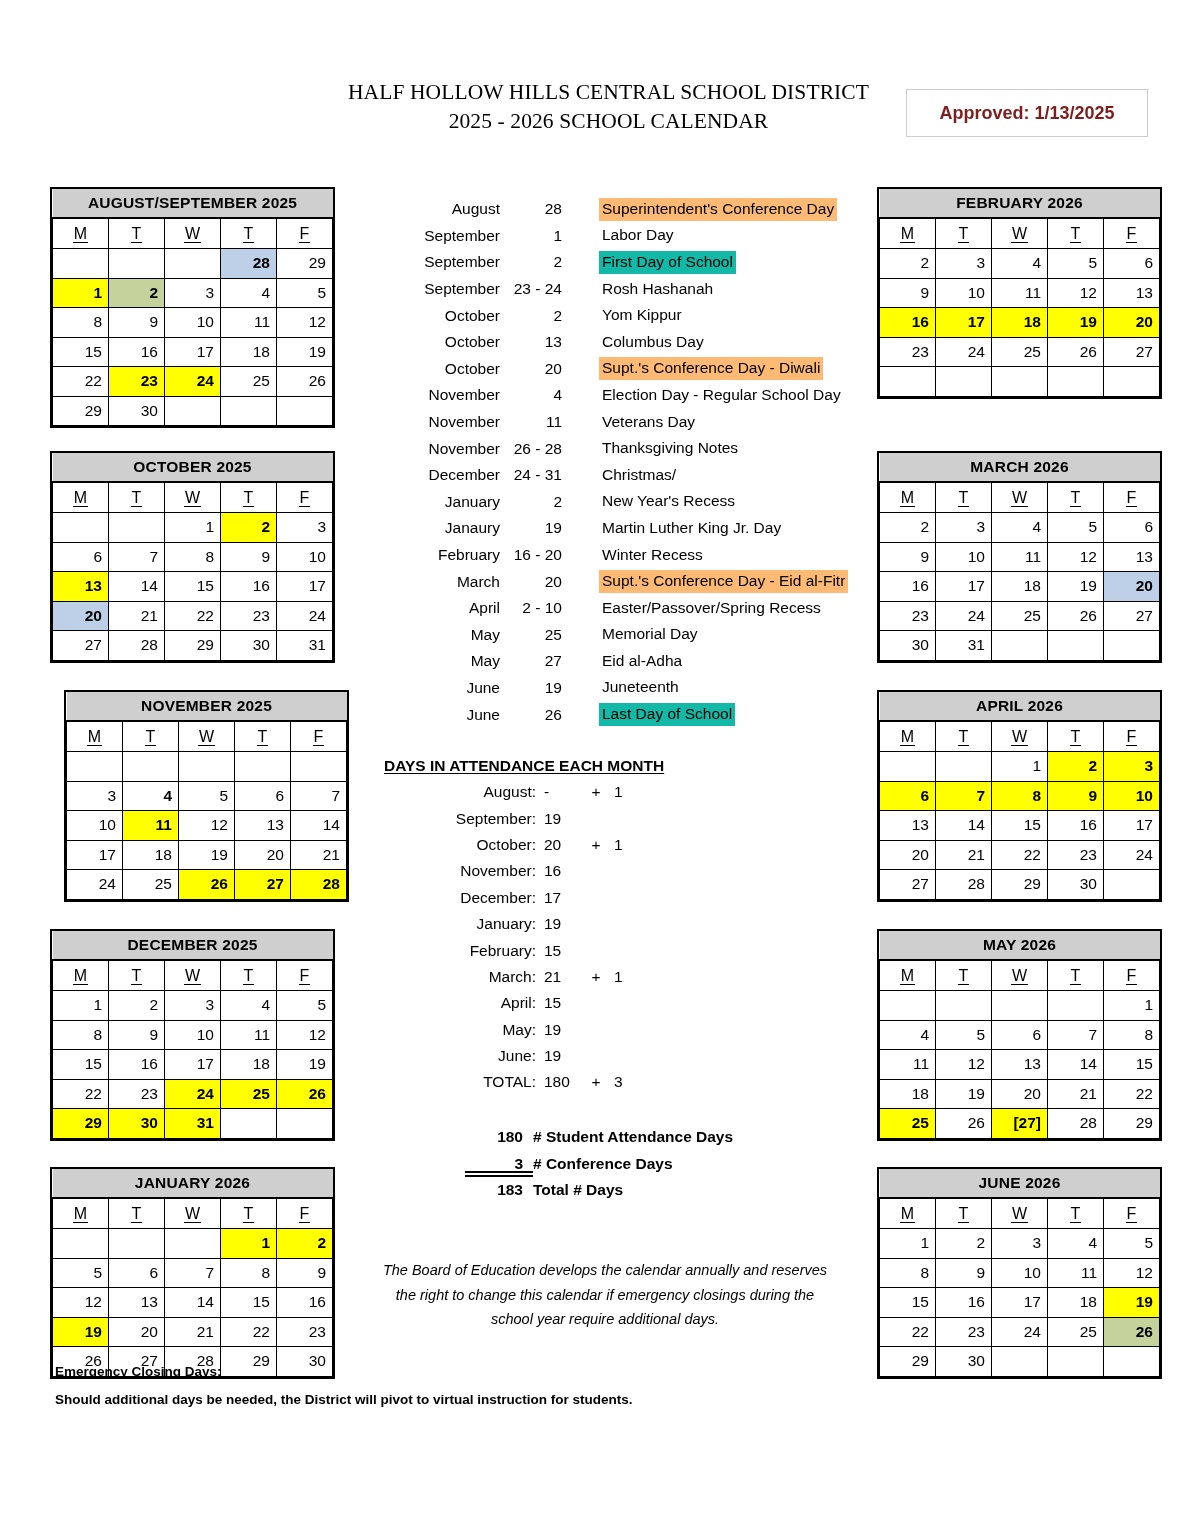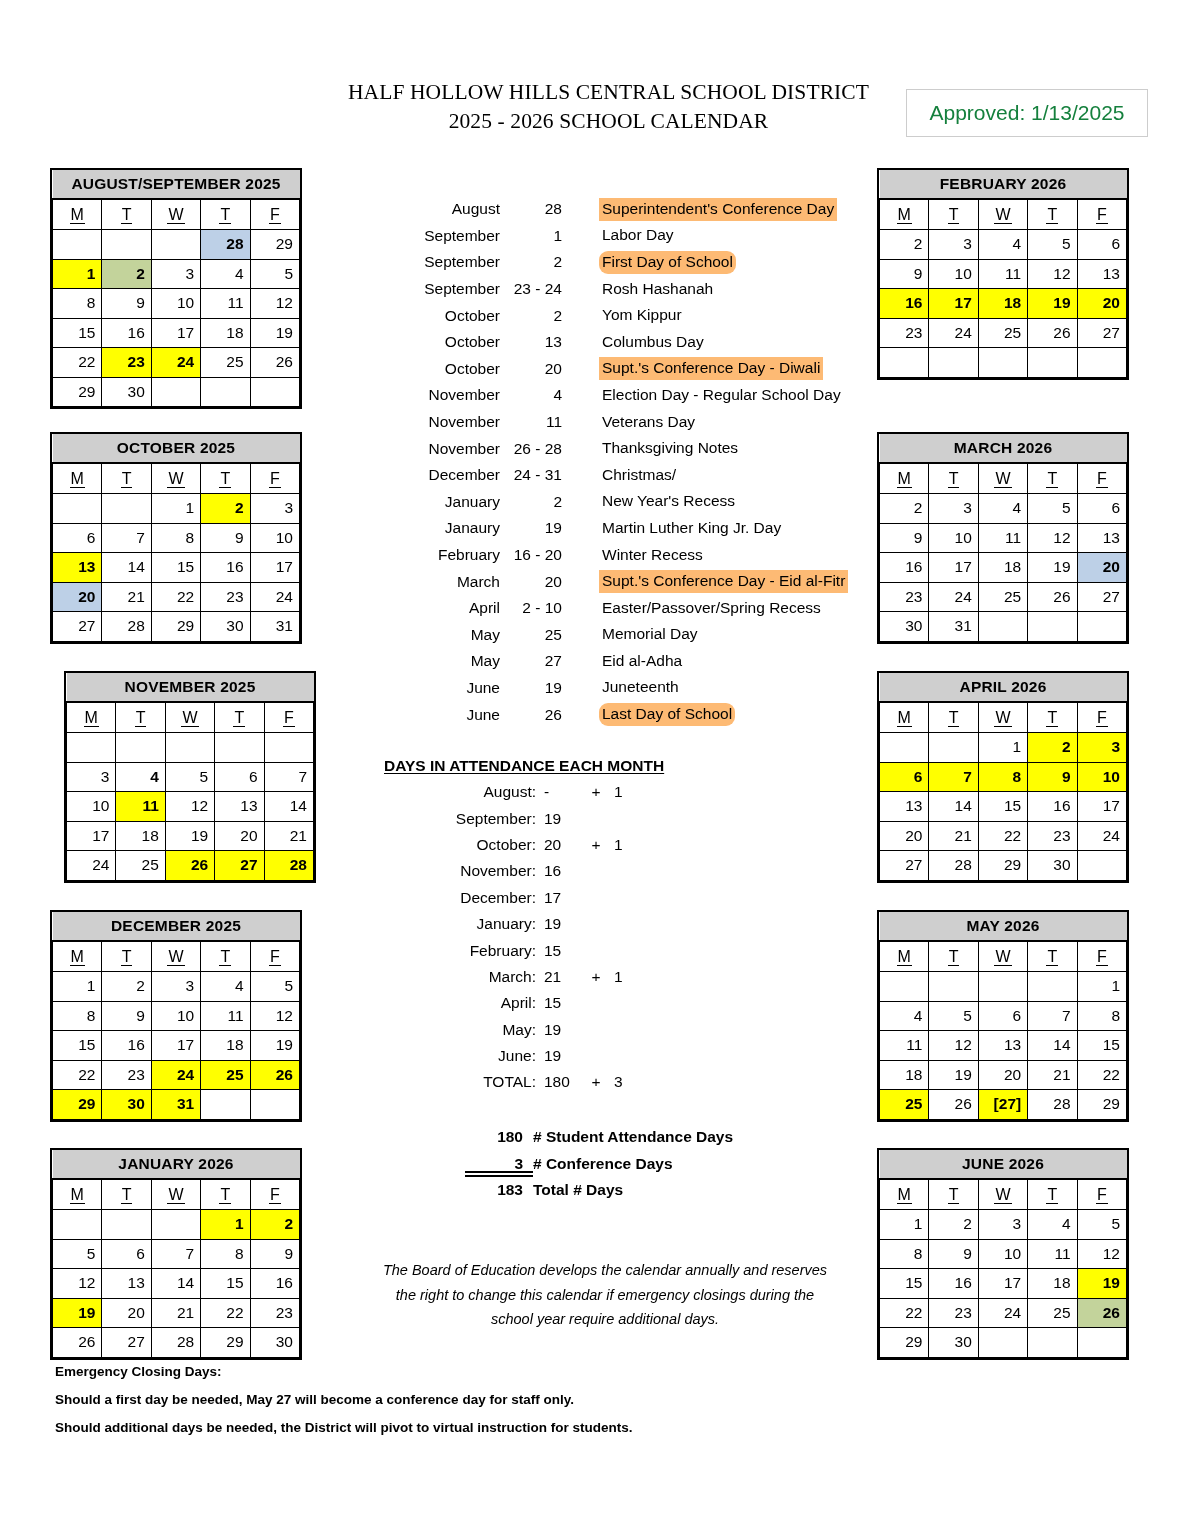--- a/index.html
+++ b/index.html
@@ -46,33 +46,34 @@
     top: 11px;
     width: 242px;
     height: 48px;
     border: 1px solid #cdcdcd;
     box-sizing: border-box;
     display: flex;
     align-items: center;
     justify-content: center;
   }
   .approved-text {
-    color: #15803d;
-    font-size: 21px;
-    font-weight: normal;
+    color: #7f1d1d;
+    font-size: 18px;
+    font-weight: bold;
     white-space: nowrap;
   }
 
   
   .month {
     position: absolute;
-    width: 252px;
+    width: 285px;
     border: 2.5px solid #000;
     box-sizing: border-box;
     background: #fff;
+    margin-top: 19px;
   }
   .month table {
     border-collapse: collapse;
     width: 100%;
     table-layout: fixed;
   }
   .month-title {
     background: #cfcfcf;
     font-weight: bold;
     font-size: 15.5px;
@@ -147,21 +148,21 @@
     padding-right: 4px;
     white-space: nowrap;
   }
   .ev-label {
     margin-left: 33px;
     padding: 1px 3px 2px 3px;
     white-space: nowrap;
     line-height: 20px;
   }
   .ev-label.hl-blue  { background: #fdba74; }
-  .ev-label.hl-green { background: #fdba74; border-radius: 9px; }
+  .ev-label.hl-green { background: #14b8a6; }
 
   
   .attendance {
     position: absolute;
     left: 376px;
     top: 757px;
     width: 420px;
   }
   .att-head {
     font-weight: bold;
@@ -1013,15 +1014,14 @@
 </div>
 
 <div class="disclaimer">
   <div>The Board of Education develops the calendar annually and reserves</div>
   <div>the right to change this calendar if emergency closings during the</div>
   <div>school year require additional days.</div>
 </div>
 
 <div class="notes">
   <div class="note-line">Emergency Closing Days:</div>
-  <div class="note-line">Should a first day be needed, May 27 will become a conference day for staff only.</div>
   <div class="note-line">Should additional days be needed, the District will pivot to virtual instruction for students.</div>
 </div>
 
 </body></html>

